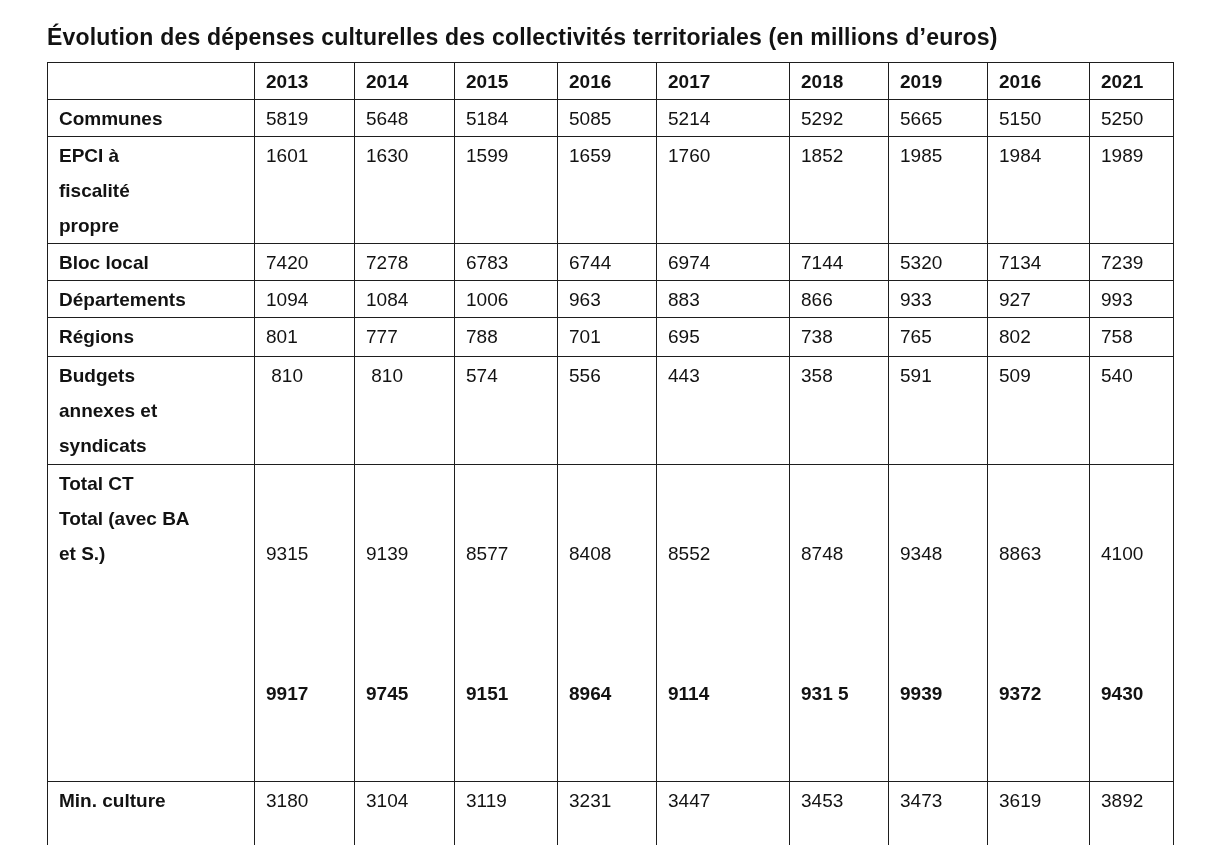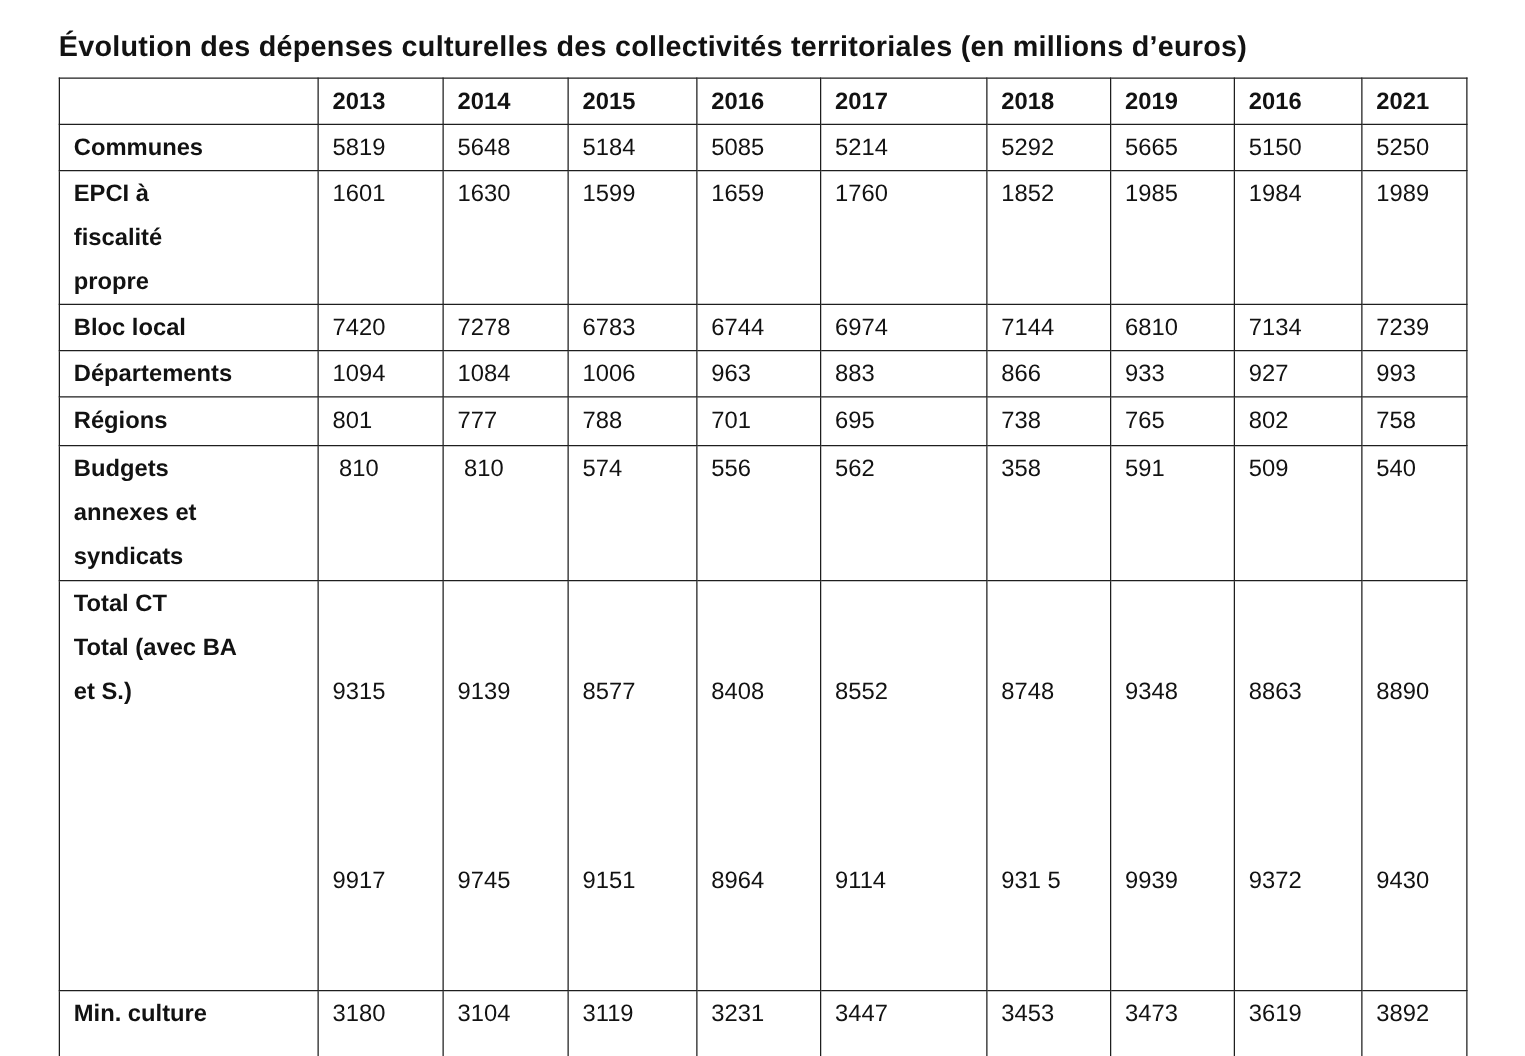--- a/index.html
+++ b/index.html
@@ -40,21 +40,22 @@
   }
   td.yr {
     font-weight: bold;
     font-size: 20px;
     margin-left: 32px;
   }
   td.v {
     white-space: pre-wrap;
   }
   .second-line {
-    margin-top: 46px;
+    margin-top: 35px;
+    font-weight: bold;
   }
   tr.r-header   { height: 37px; }
   tr.r-single   { height: 36px; }
   tr.r-epci     { height: 106px; }
   tr.r-regions  { height: 39px; }
   tr.r-annexes  { height: 108px; }
   tr.r-total    { height: 105px; }
   tr.r-minc     { height: 70px; }
 </style>
 </head>
@@ -121,21 +122,21 @@
     </tr>
 
     <tr class="r-single">
       <td class="lbl">Bloc local</td>
       <td class="v">7420</td>
       <td class="v">7278</td>
       <td class="v">6783</td>
       <td class="v">6744</td>
       <td class="v">6974</td>
       <td class="v">7144</td>
-      <td class="v">6810</td>
+      <td class="v">5320</td>
       <td class="v">7134</td>
       <td class="v">7239</td>
     </tr>
 
     <tr class="r-single">
       <td class="lbl">Départements</td>
       <td class="v">1094</td>
       <td class="v">1084</td>
       <td class="v">1006</td>
       <td class="v">963</td>
@@ -160,21 +161,21 @@
     </tr>
 
     <tr class="r-annexes">
       <td class="lbl">Budgets
 annexes et
 syndicats</td>
       <td class="v"> 810</td>
       <td class="v"> 810</td>
       <td class="v">574</td>
       <td class="v">556</td>
-      <td class="v">562</td>
+      <td class="v">443</td>
       <td class="v">358</td>
       <td class="v">591</td>
       <td class="v">509</td>
       <td class="v">540</td>
     </tr>
 
     <tr class="r-total">
       <td class="lbl">Total CT
 Total (avec BA
 et S.)</td>
@@ -204,21 +205,21 @@
       </td>
       <td class="v">
         <div>9348</div>
         <div class="second-line">9939</div>
       </td>
       <td class="v">
         <div>8863</div>
         <div class="second-line">9372</div>
       </td>
       <td class="v">
-        <div>8890</div>
+        <div>4100</div>
         <div class="second-line">9430</div>
       </td>
     </tr>
 
     <tr class="r-minc">
       <td class="lbl">Min. culture</td>
       <td class="v">3180</td>
       <td class="v">3104</td>
       <td class="v">3119</td>
       <td class="v">3231</td>

